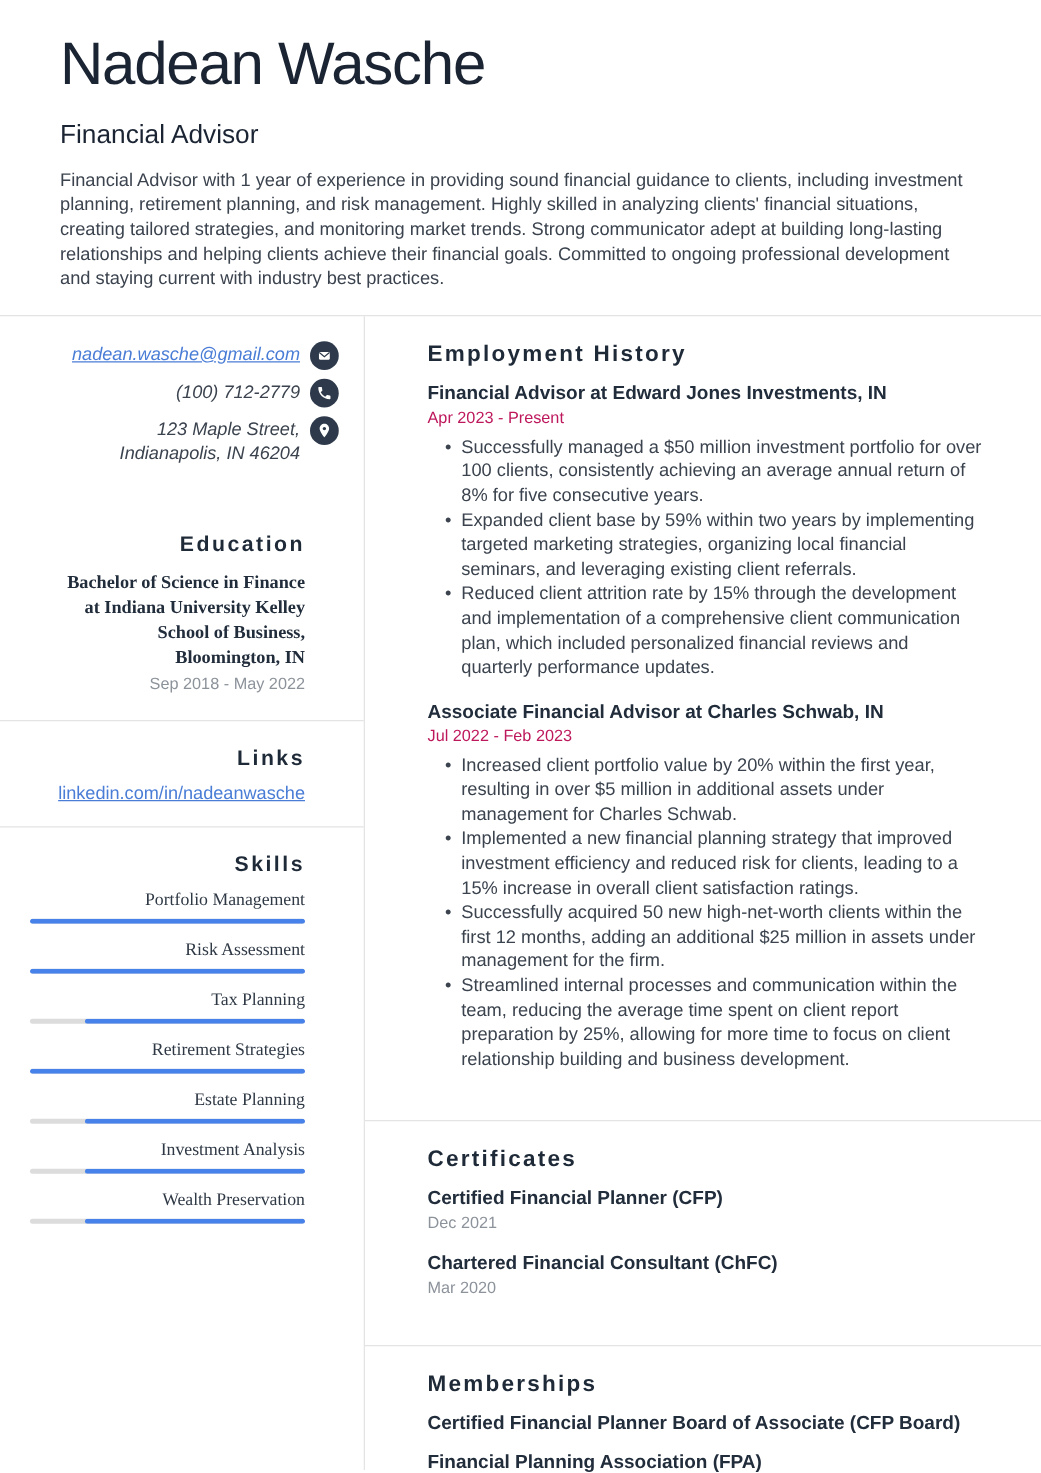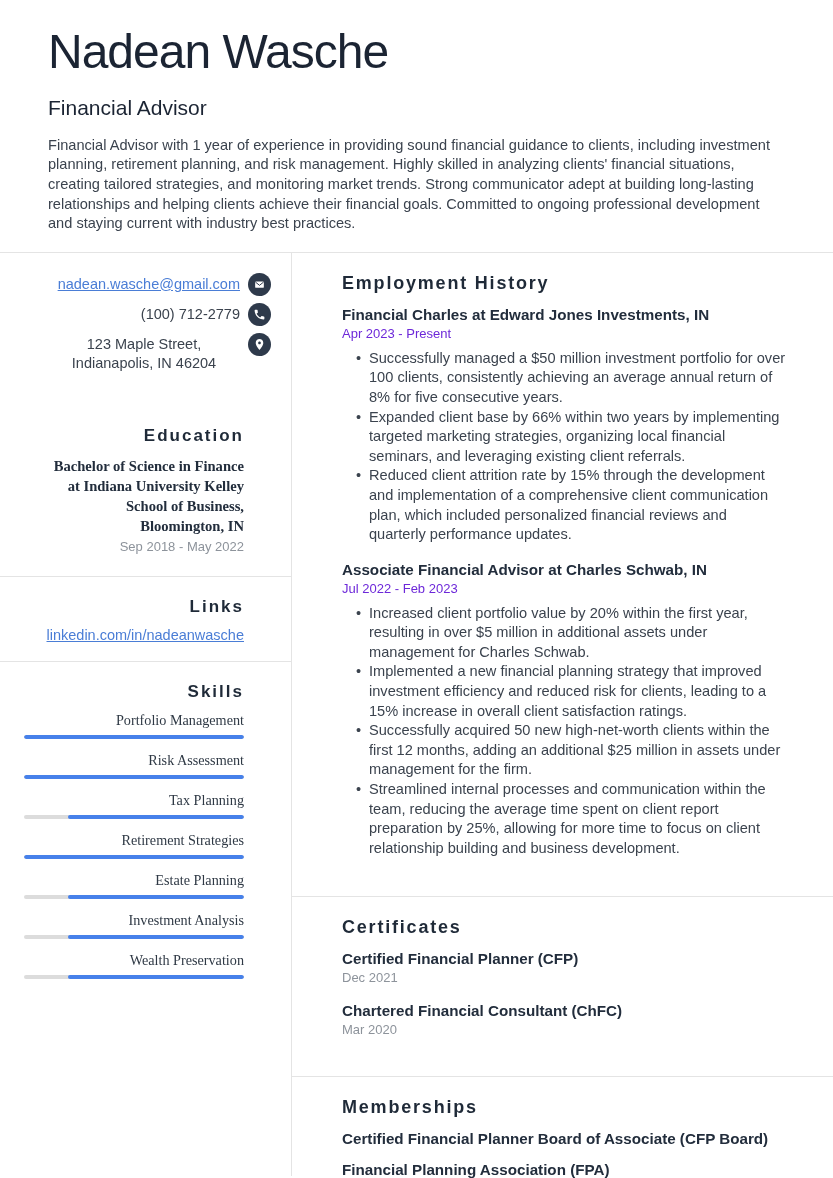--- a/index.html
+++ b/index.html
@@ -16,21 +16,21 @@
   
   .body-cols { display: flex; border-top: 1px solid #e4e4e4; height: 924px; }
   .sidebar { width: 292px; border-right: 1px solid #e4e4e4; flex-shrink: 0; }
   .main { flex: 1; }
 
   .side-section { padding: 16px 47px 18px 48px; text-align: right; }
   .side-section + .side-section { border-top: 1px solid #e4e4e4; padding-left: 24px; }
   .side-heading { font-size: 17px; font-weight: 700; letter-spacing: 2px; color: #1f2a38; margin-bottom: 10px; margin-top: 4px; text-align: right; }
 
   
-  .contact { padding: 20px 20px 26px 48px; text-align: center; }
+  .contact { padding: 20px 20px 26px 48px; text-align: right; font-style: italic; }
   .contact-row { display: flex; justify-content: flex-end; align-items: flex-start; margin-bottom: 7px; }
   .contact-text { font-size: 14.5px; line-height: 19px; padding-top: 2px; color: #3b434e; }
   a.link { color: #4a7dd6; text-decoration: underline; }
   .cicon { width: 23px; height: 23px; border-radius: 50%; background: #2e3a4b; display: flex; align-items: center; justify-content: center; flex-shrink: 0; margin-left: 8px; }
   .cicon svg { width: 13px; height: 13px; display: block; }
 
   
   .edu-degree { font-size: 14.6px; font-weight: 700; line-height: 20px; color: #222d3c; font-family: Liberation Serif, serif; }
   .edu-dates { font-size: 13px; color: #8d939b; margin: 3px 0 4px; }
   .edu-desc { font-size: 14.6px; line-height: 19.5px; color: #3b434e; }
@@ -41,21 +41,21 @@
   .skill-bar { height: 4px; background: #dcdcdc; border-radius: 2px; display: flex; justify-content: flex-end; overflow: hidden; }
   .skill-fill { height: 4px; background: #4781ea; border-radius: 2px; }
 
   
   .main-section { padding: 20px 46px 22px 50px; }
   .main-section + .main-section { border-top: 1px solid #e4e4e4; }
   .main-heading { font-size: 18px; font-weight: 700; letter-spacing: 1.8px; color: #1f2a38; margin-bottom: 12px; }
 
   .job { margin-bottom: 16px; }
   .job-name { font-size: 15.2px; font-weight: 700; color: #222d3c; }
-  .job-dates { font-size: 13px; color: #6d28d9; margin: 3px 0 8px; }
+  .job-dates { font-size: 13px; color: #be185d; margin: 3px 0 8px; }
   ul.bullets { list-style: none; padding-left: 14px; }
   ul.bullets li { font-size: 14.6px; line-height: 19.6px; color: #3b434e; padding-left: 13px; position: relative; }
   ul.bullets li::before { content: "•"; position: absolute; left: 0; color: #3b434e; }
 
   .cert-item { margin-bottom: 17px; }
   .cert-title { font-size: 15.2px; font-weight: 700; color: #222d3c; }
   .cert-date { font-size: 13px; color: #8d939b; margin-top: 3px; }
 
   .member-item { font-size: 15.2px; font-weight: 700; color: #222d3c; margin-bottom: 14px; }
 </style>
@@ -169,26 +169,26 @@
       </div>
 
     </div>
 
     <div class="main">
 
       <div class="main-section">
         <div class="main-heading">Employment History</div>
 
         <div class="job">
-          <div class="job-name">Financial Charles at Edward Jones Investments, IN</div>
+          <div class="job-name">Financial Advisor at Edward Jones Investments, IN</div>
           <div class="job-dates">Apr 2023 - Present</div>
           <ul class="bullets">
 
           <li>Successfully managed a $50 million investment portfolio for over 100 clients, consistently achieving an average annual return of 8% for five consecutive years.</li>
-              <li>Expanded client base by 66% within two years by implementing targeted marketing strategies, organizing local financial seminars, and leveraging existing client referrals.</li>
+              <li>Expanded client base by 59% within two years by implementing targeted marketing strategies, organizing local financial seminars, and leveraging existing client referrals.</li>
               <li>Reduced client attrition rate by 15% through the development and implementation of a comprehensive client communication plan, which included personalized financial reviews and quarterly performance updates.</li>
             </ul>
         </div>
 
         <div class="job">
           <div class="job-name">Associate Financial Advisor at Charles Schwab, IN</div>
           <div class="job-dates">Jul 2022 - Feb 2023</div>
           <ul class="bullets">
 
           <li>Increased client portfolio value by 20% within the first year, resulting in over $5 million in additional assets under management for Charles Schwab.</li>

